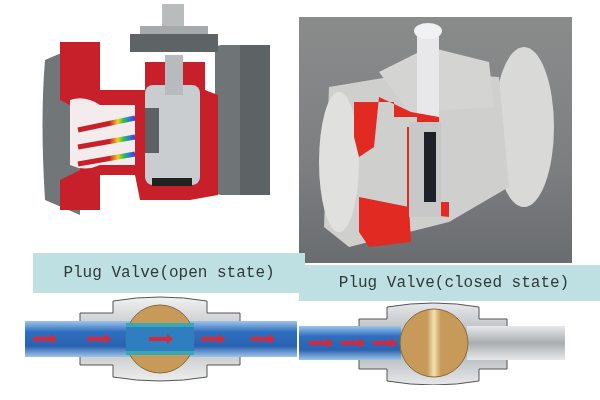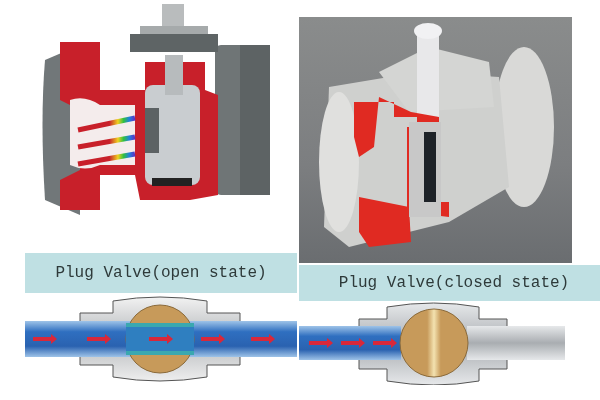--- a/index.html
+++ b/index.html
@@ -63,21 +63,21 @@
     <ellipse cx="129" cy="14" rx="14" ry="8" fill="#f1f1f3"></ellipse>
 
     <path d="M55 85 L95 85 L95 100 L118 100 L118 110 L108 110 L108 195 L150 200 L150 185 L140 185 L140 100 L112 95 L80 80 L75 130 L60 140 L55 120 Z" fill="#e02a22"></path>
     <path d="M60 180 L110 190 L112 225 L70 230 L60 215 Z" fill="#e02a22"></path>
 
     <rect x="110" y="105" width="32" height="95" fill="#c8c8c8"></rect>
     <rect x="125" y="115" width="12" height="70" fill="#1e2228"></rect>
   </svg>
 </div>
 
-<div class="abs label-bar" style="left:25px;top:253px;width:272px;height:40px;">Plug Valve(open state)</div>
+<div class="abs label-bar" style="left:33px;top:253px;width:272px;height:40px;">Plug Valve(open state)</div>
 
 <div class="abs label-bar" style="left:299px;top:265px;width:310px;height:36px;">Plug Valve(closed state)</div>
 
 <div class="abs" style="left:25px;top:293px;width:272px;height:92px;">
   <svg width="272" height="92" viewBox="0 0 272 92">
     <defs>
       <linearGradient id="pipe" x1="0" y1="0" x2="0" y2="1">
         <stop offset="0" stop-color="#9ec3e8"></stop>
         <stop offset="0.3" stop-color="#2f6fc0"></stop>
         <stop offset="0.7" stop-color="#2a62b0"></stop>

